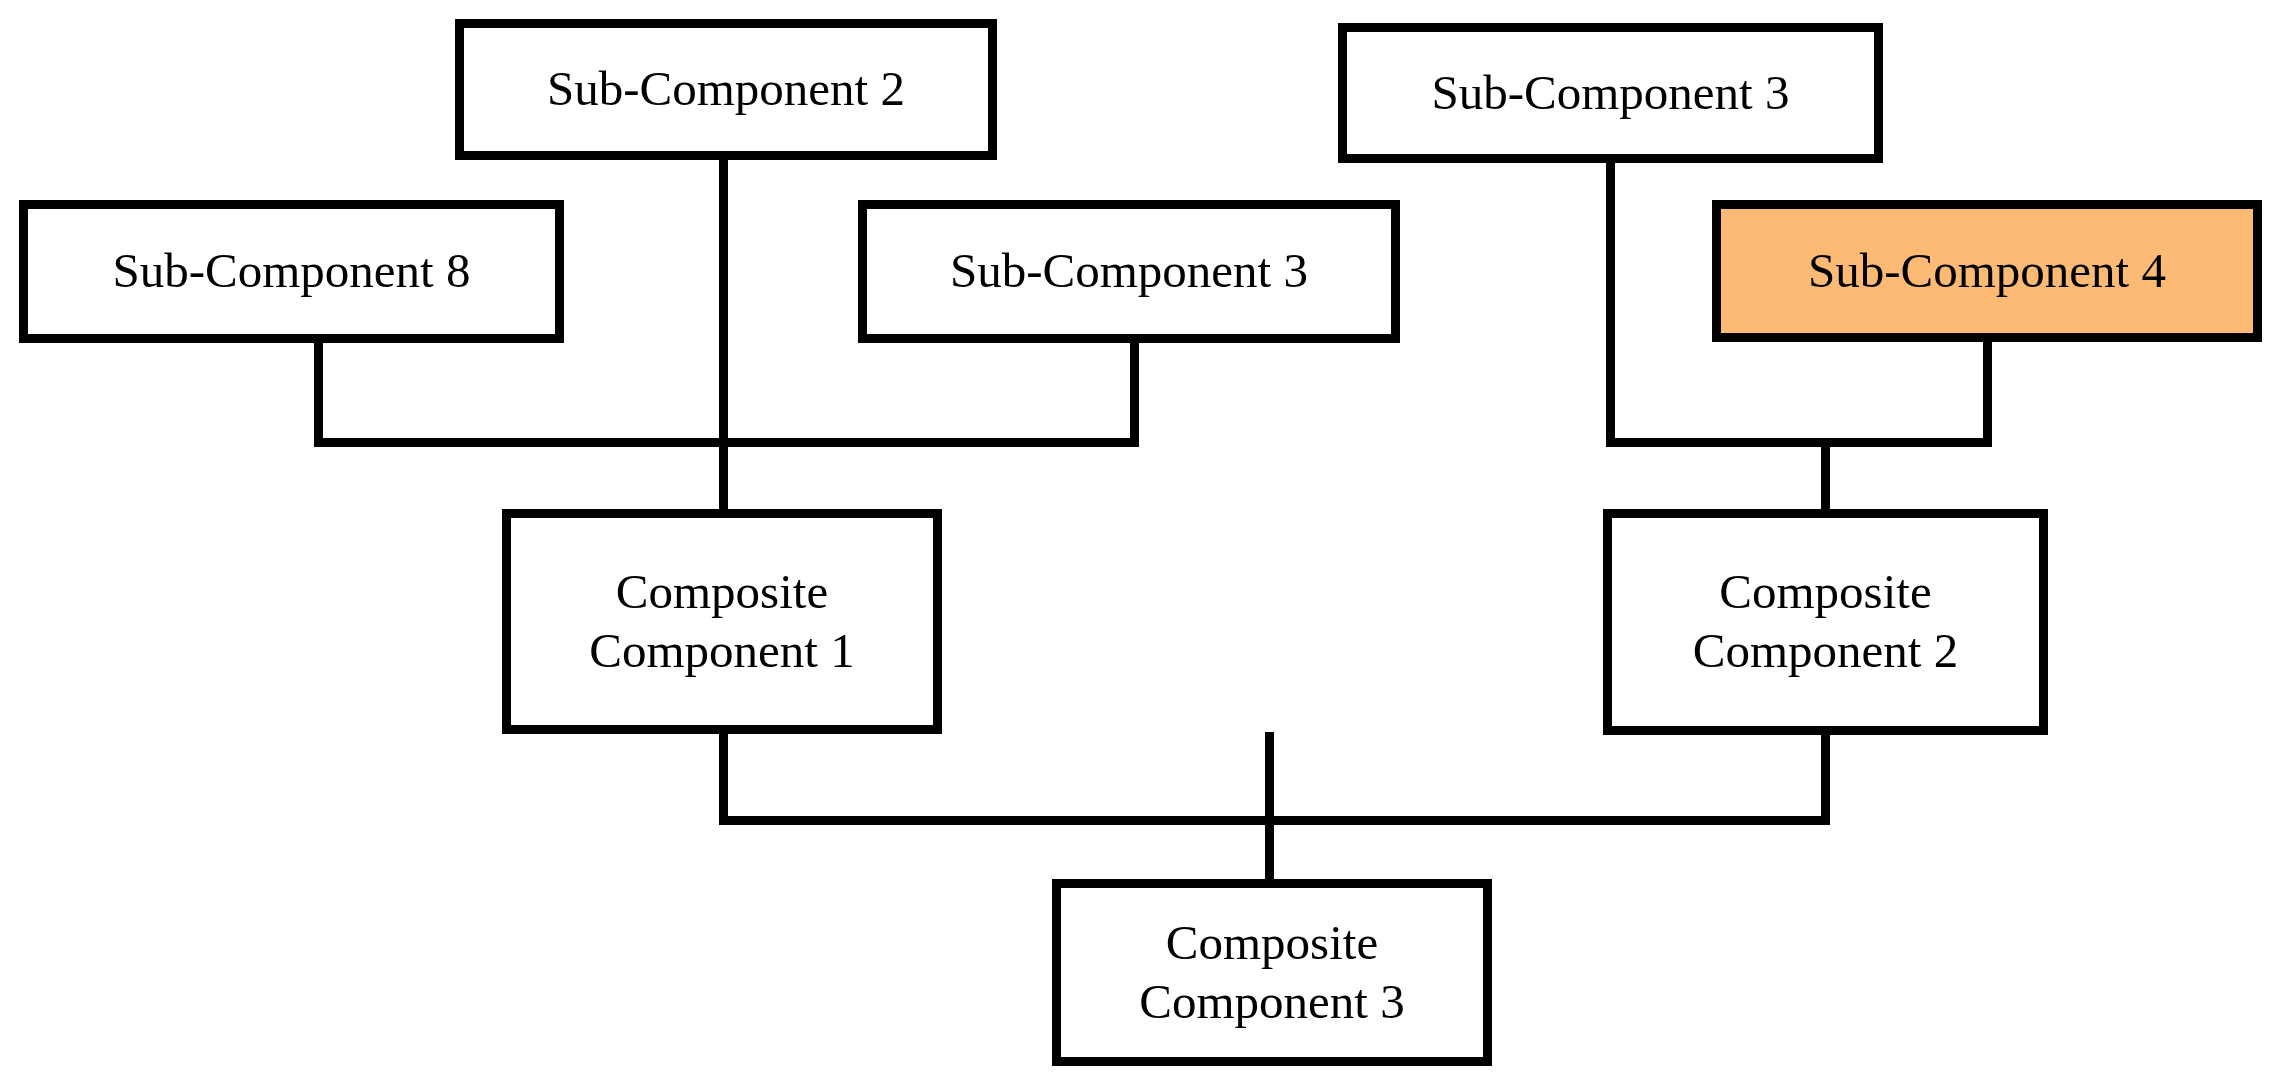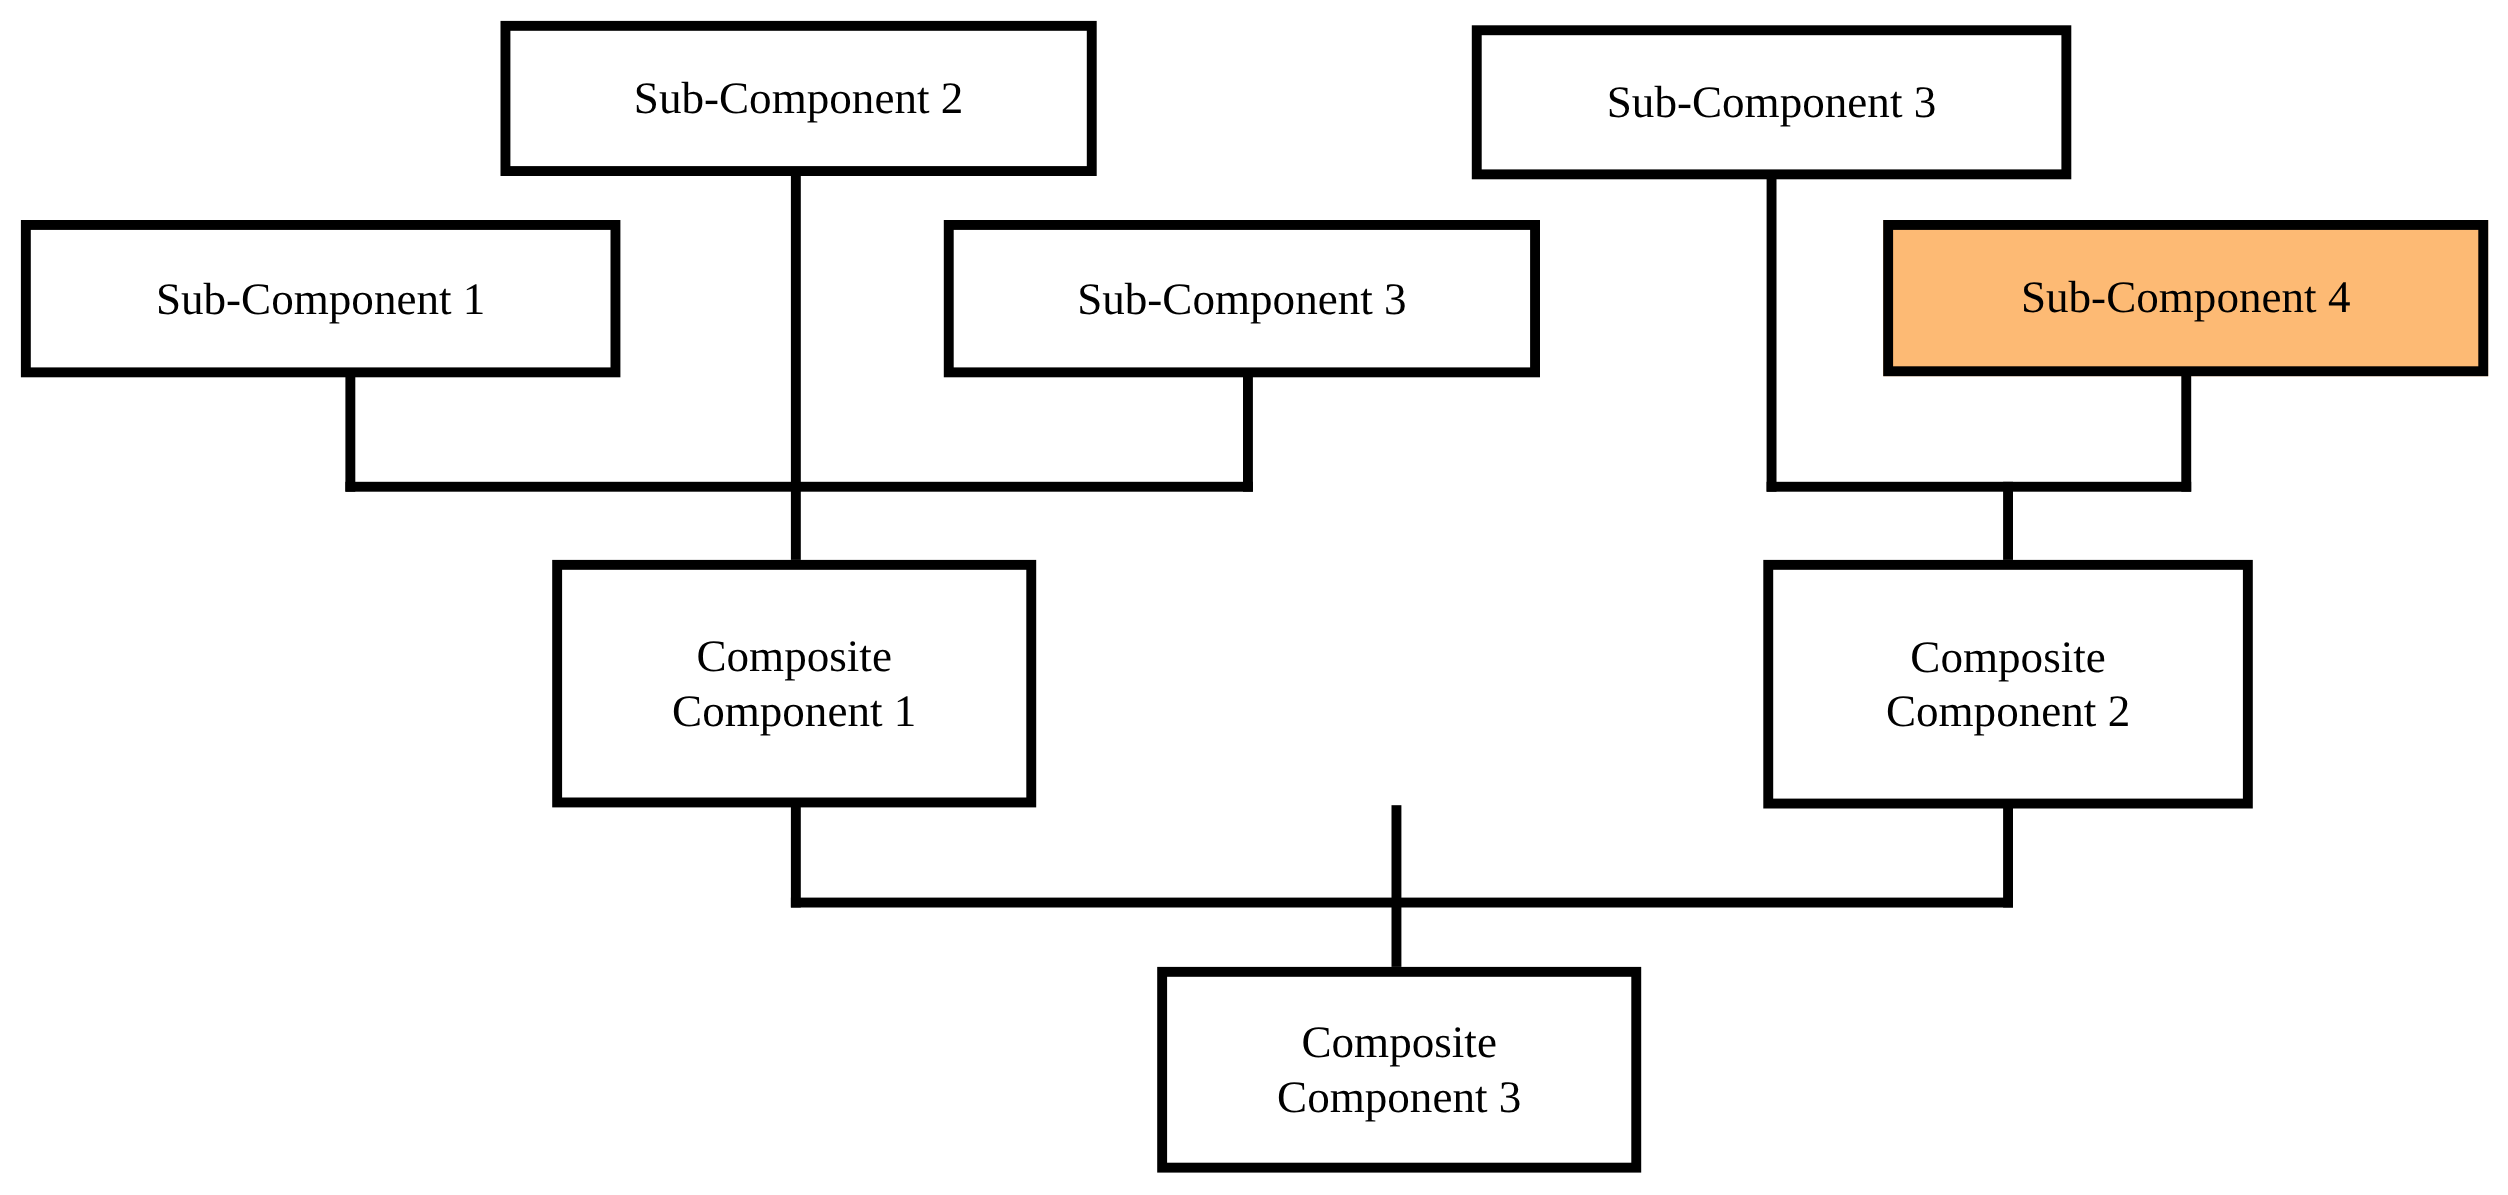--- a/index.html
+++ b/index.html
@@ -14,21 +14,21 @@
     position: absolute;
     box-sizing: border-box;
     border-style: solid;
     border-width: 9px;
     display: flex;
     flex-direction: column;
     align-items: center;
     justify-content: center;
     text-align: center;
     font-family: "Liberation Serif", "DejaVu Serif", serif;
-    font-size: 41px;
+    font-size: 49px;
     line-height: 1.2;
     white-space: nowrap;
   }
   .node .label-line {
     display: block;
   }
   .connector {
     position: absolute;
   }
 </style>
@@ -36,21 +36,21 @@
 <body style="background: rgb(255, 255, 255);">
 
 <div id="stage" class="stage" style="width: 2280px; height: 1086px; background: rgb(255, 255, 255);">
     <div class="node" style="left: 455px; top: 19px; width: 542px; height: 141px; border-color: rgb(0, 0, 0); color: rgb(0, 0, 0); background: rgb(255, 255, 255);">
       <span class="label-line">Sub-Component 2</span>
     </div>
     <div class="node" style="left: 1338px; top: 23px; width: 545px; height: 140px; border-color: rgb(0, 0, 0); color: rgb(0, 0, 0); background: rgb(255, 255, 255);">
       <span class="label-line">Sub-Component 3</span>
     </div>
     <div class="node" style="left: 19px; top: 200px; width: 545px; height: 143px; border-color: rgb(0, 0, 0); color: rgb(0, 0, 0); background: rgb(255, 255, 255);">
-      <span class="label-line">Sub-Component 1</span>
+      <span class="label-line">Sub-Component 8</span>
     </div>
     <div class="node" style="left: 858px; top: 200px; width: 542px; height: 143px; border-color: rgb(0, 0, 0); color: rgb(0, 0, 0); background: rgb(255, 255, 255);">
       <span class="label-line">Sub-Component 3</span>
     </div>
     <div class="node" style="left: 1712px; top: 200px; width: 550px; height: 142px; border-color: rgb(0, 0, 0); color: rgb(0, 0, 0); background: #fdba74;">
       <span class="label-line">Sub-Component 4</span>
     </div>
     <div class="node" style="left: 502px; top: 509px; width: 440px; height: 225px; border-color: rgb(0, 0, 0); color: rgb(0, 0, 0); background: rgb(255, 255, 255);">
       <span class="label-line">Composite</span>
       <span class="label-line">Component 1</span>

